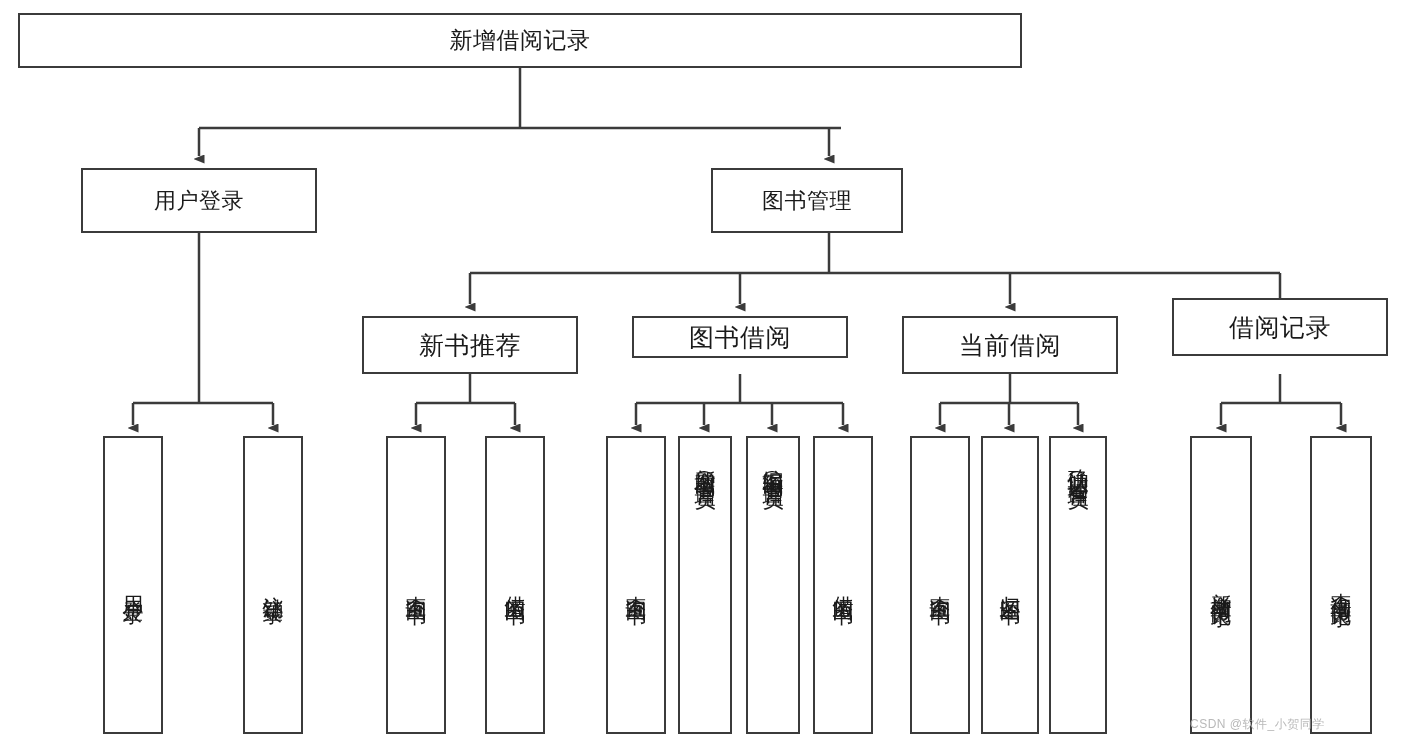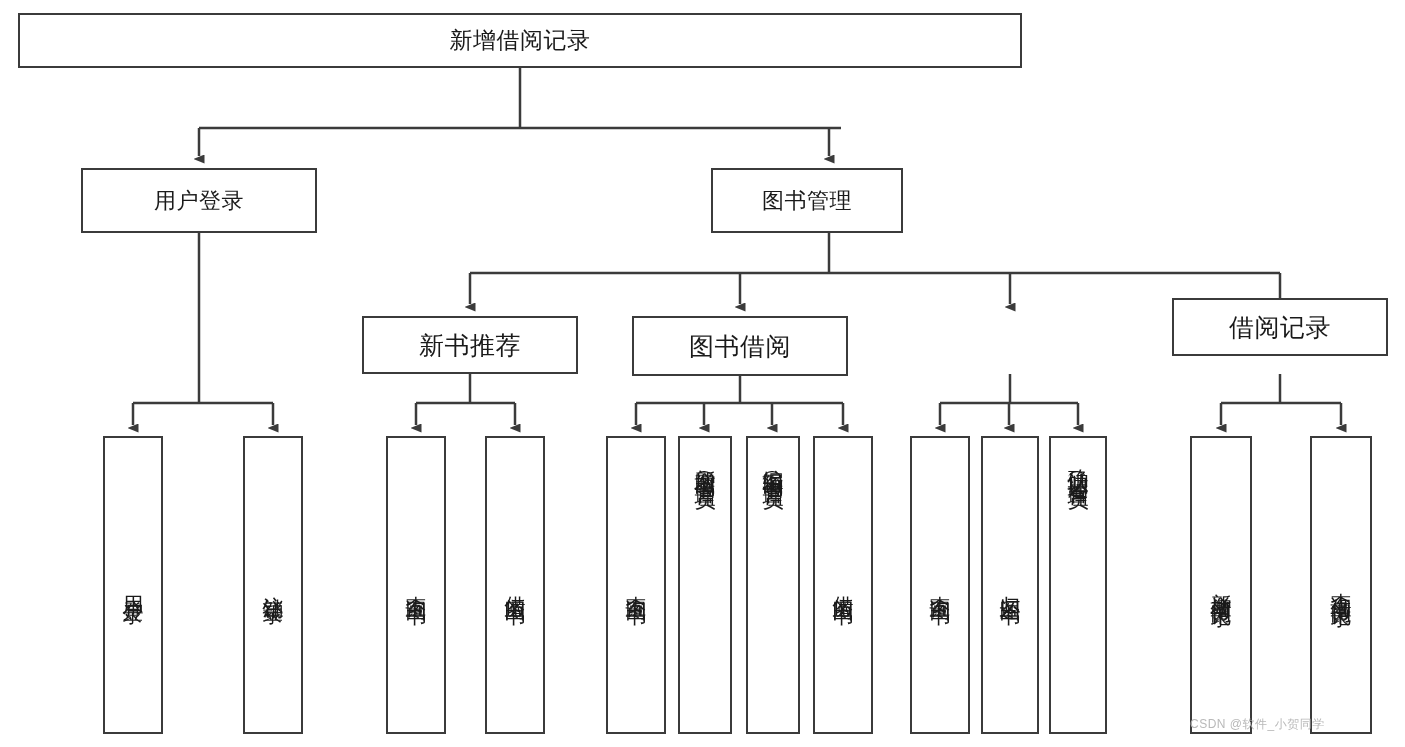--- a/index.html
+++ b/index.html
@@ -132,22 +132,25 @@
   <div class="node lvl1" style="left:81px; top:168px; width:236px; height:65px;">
     <span class="node-label">用户登录</span>
   </div>
   <div class="node lvl1" style="left:711px; top:168px; width:192px; height:65px;">
     <span class="node-label">图书管理</span>
   </div>
 
   <div class="node lvl2" style="left:362px; top:316px; width:216px; height:58px;">
     <span class="node-label">新书推荐</span>
   </div>
-  <div class="node lvl2" style="left:632px; top:316px; width:216px; height:60px;">
+  <div class="node lvl2" style="left:632px; top:316px; width:216px; height:42px;">
     <span class="node-label">图书借阅</span>
+  </div>
+  <div class="node lvl2" style="left:902px; top:316px; width:216px; height:58px;">
+    <span class="node-label">当前借阅</span>
   </div>
   <div class="node lvl2" style="left:1172px; top:298px; width:216px; height:58px;">
     <span class="node-label">借阅记录</span>
   </div>
 
   <div class="node leaf center-v" style="left:103px; top:436px; width:60px; height:298px;">
     <span class="node-label">用户登录</span>
   </div>
   <div class="node leaf center-v" style="left:243px; top:436px; width:60px; height:298px;">
     <span class="node-label">注销登录</span>

